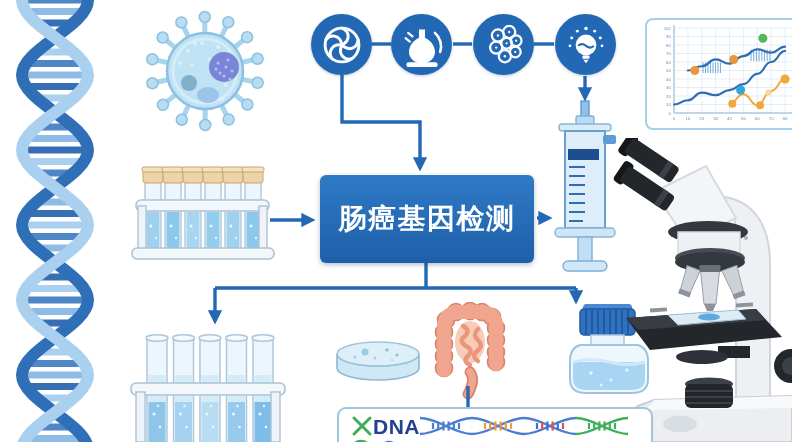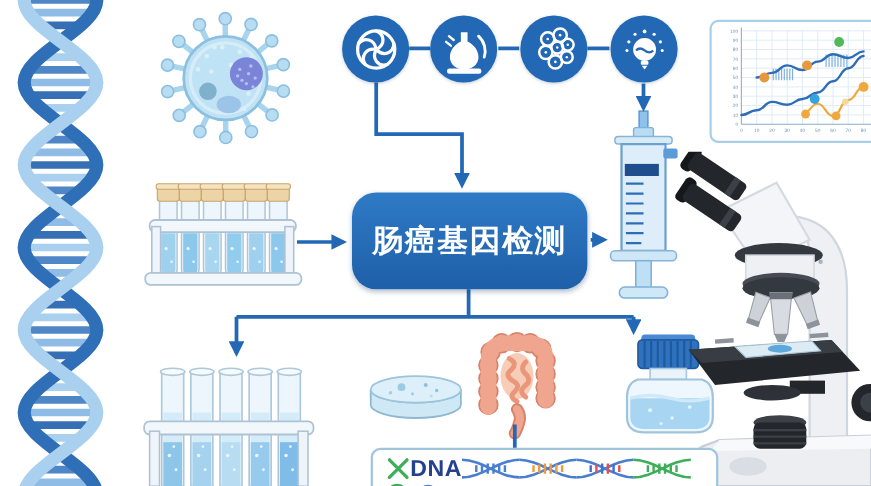--- a/index.html
+++ b/index.html
@@ -1,21 +1,21 @@
 <!DOCTYPE html>
 <html><head>
 <meta charset="utf-8">
 <style>
   *{margin:0;padding:0;box-sizing:border-box}
   html,body{background:#fff}
   body{font-family:"Liberation Sans","DejaVu Sans",sans-serif}
   #stage{position:relative;width:792px;height:442px;background:#ffffff;overflow:hidden}
   .abs{position:absolute}
   .step{width:61px;height:61px;border-radius:50%;background:#2268b5;display:flex;align-items:center;justify-content:center;box-shadow:0 1px 3px rgba(10,50,100,.25);z-index:6}
-  .center-box{left:320px;top:175px;width:214px;height:88px;border-radius:22px;
+  .center-box{left:320px;top:175px;width:214px;height:88px;border-radius:6px;
     background:linear-gradient(180deg,#2f7ac6,#1e5fa8);color:#fff;display:flex;flex-direction:column;
     align-items:center;justify-content:center;font-weight:bold;font-size:28px;letter-spacing:1.5px;
     line-height:1.24;text-align:center;box-shadow:0 2px 5px rgba(10,50,100,.3);z-index:6}
   .chart-card{left:645px;top:18px;width:160px;height:112px;background:#fff;border:2px solid #a8cfe8;
     border-radius:8px;overflow:hidden;z-index:2}
   .dna-banner{left:337px;top:407px;width:316px;height:52px;background:#fff;border:2px solid #9fc5dd;
     border-radius:9px;padding:4px 12px 0;z-index:3}
   .banner-row{display:flex;align-items:center;gap:0;height:26px}
   .dna-label{font-size:21px;font-weight:bold;color:#24418f;letter-spacing:.5px;line-height:1}
   .z1{z-index:1}.z2{z-index:2}.z4{z-index:4}.z5{z-index:5}

